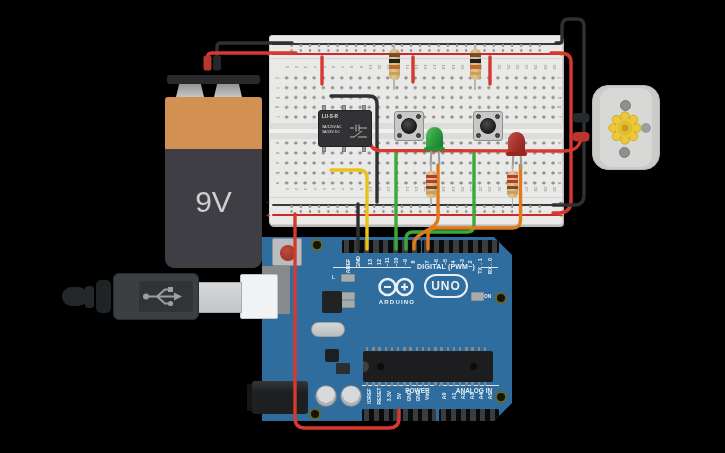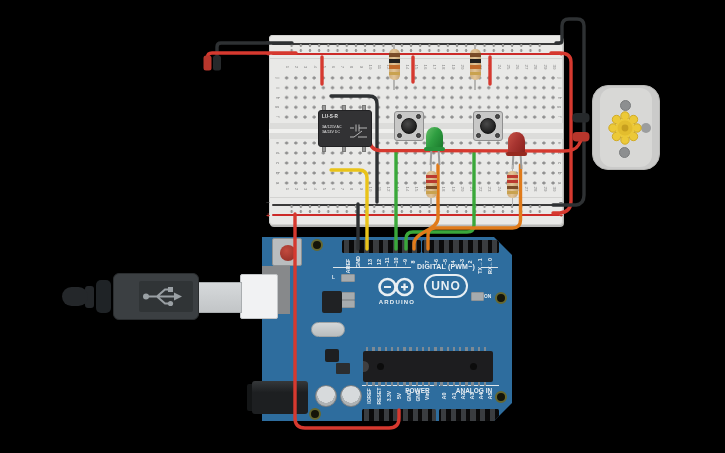--- a/index.html
+++ b/index.html
@@ -140,20 +140,27 @@
       <span class="lbl" style="left: 268px; top: 42px; font-size: 8px; color: rgb(68, 68, 68); font-weight: bold; transform: translate(-50%, -50%) rotate(0deg) scale(0.8);">−</span>
       <span class="lbl" style="left: 561px; top: 42px; font-size: 8px; color: rgb(68, 68, 68); font-weight: bold; transform: translate(-50%, -50%) rotate(0deg) scale(0.8);">−</span>
       <span class="lbl" style="left: 268px; top: 203px; font-size: 8px; color: rgb(68, 68, 68); font-weight: bold; transform: translate(-50%, -50%) rotate(0deg) scale(0.8);">−</span>
       <span class="lbl" style="left: 561px; top: 203px; font-size: 8px; color: rgb(68, 68, 68); font-weight: bold; transform: translate(-50%, -50%) rotate(0deg) scale(0.8);">−</span>
       <span class="lbl" style="left: 268px; top: 55px; font-size: 8px; color: rgb(194, 52, 44); font-weight: bold; transform: translate(-50%, -50%) rotate(0deg) scale(0.8);">+</span>
       <span class="lbl" style="left: 561px; top: 55px; font-size: 8px; color: rgb(194, 52, 44); font-weight: bold; transform: translate(-50%, -50%) rotate(0deg) scale(0.8);">+</span>
       <span class="lbl" style="left: 268px; top: 216px; font-size: 8px; color: rgb(194, 52, 44); font-weight: bold; transform: translate(-50%, -50%) rotate(0deg) scale(0.8);">+</span>
       <span class="lbl" style="left: 561px; top: 216px; font-size: 8px; color: rgb(194, 52, 44); font-weight: bold; transform: translate(-50%, -50%) rotate(0deg) scale(0.8);">+</span>
     </div>
 
+  <div class="abs" style="left:160px;top:55px;width:110px;height:215px">
+    <div class="abs" style="left:16px;top:28px;width:28px;height:14px;background:linear-gradient(180deg,#8f8f8f,#c6c6c6);clip-path:polygon(12% 0,88% 0,100% 100%,0 100%)"></div>
+    <div class="abs" style="left:54px;top:28px;width:28px;height:14px;background:linear-gradient(180deg,#8f8f8f,#c6c6c6);clip-path:polygon(12% 0,88% 0,100% 100%,0 100%)"></div>
+    <div class="abs" style="left:7px;top:20px;width:93px;height:9px;background:#2a2a2c;border-radius:3px"></div>
+    <div class="abs" style="left:5px;top:42px;width:97px;height:171px;border-radius:3px 3px 9px 9px;background:linear-gradient(180deg,var(--batorange,#d29052) 0 52px,var(--batbody,#3e3e44) 52px)"></div>
+    <div class="abs" style="left:5px;top:130px;width:97px;height:34px;text-align:center;font-size:30px;color:#cfcfcf">9V</div>
+  </div>
 
   <div class="abs" style="left:592px;top:85px;width:68px;height:85px">
     <div class="abs" style="left:0;top:0;width:68px;height:85px;background:#cbcbca;border:1px solid #b8b8b6;border-radius:16px;box-sizing:border-box"></div>
     <div class="abs" style="left:8px;top:3px;width:52px;height:79px;background:#d8d8d6;border-radius:12px"></div>
     <div class="abs" style="left:27.5px;top:14.5px;width:11px;height:11px;border-radius:50%;background:#8d8f90;border:1px solid #7a7c7d;box-sizing:border-box"></div>
     <div class="abs" style="left:26.5px;top:61.5px;width:11px;height:11px;border-radius:50%;background:#8d8f90;border:1px solid #7a7c7d;box-sizing:border-box"></div>
     <div class="abs" style="left:49px;top:38px;width:10px;height:10px;border-radius:50%;background:#9b9d9e"></div>
     <svg class="abs" style="left:15px;top:25px" width="36" height="36" viewBox="0 0 36 36">
       <g fill="var(--gear,#ecc938)" stroke="#d1ab25" stroke-width="1">
         <circle cx="30" cy="18" r="4.2"></circle>

